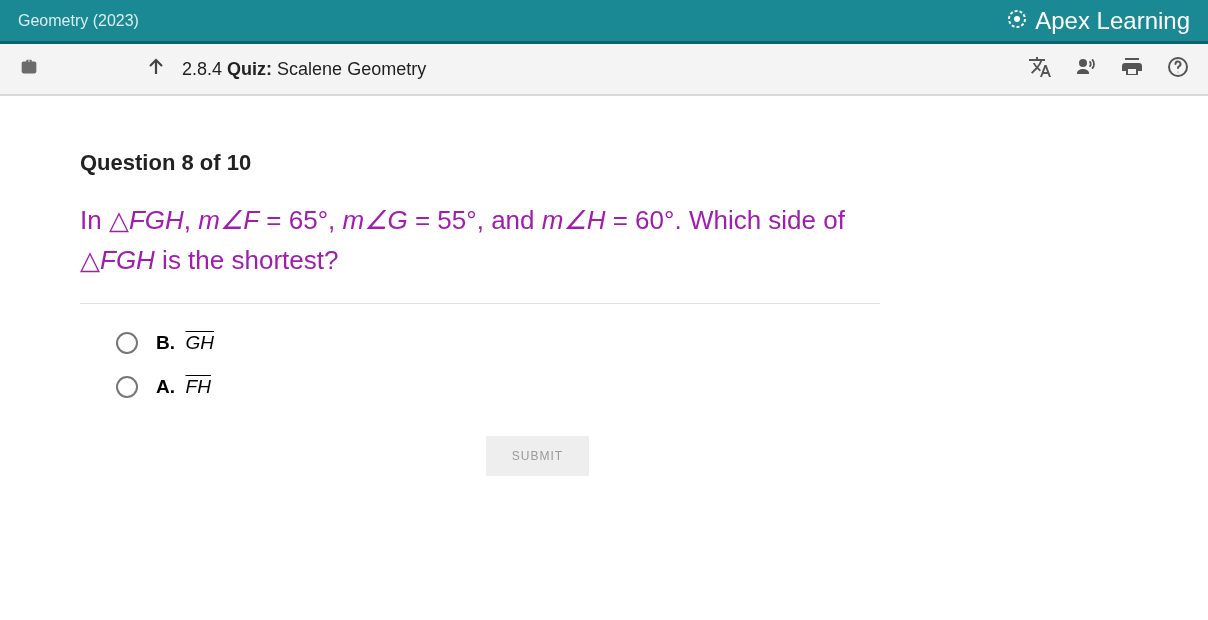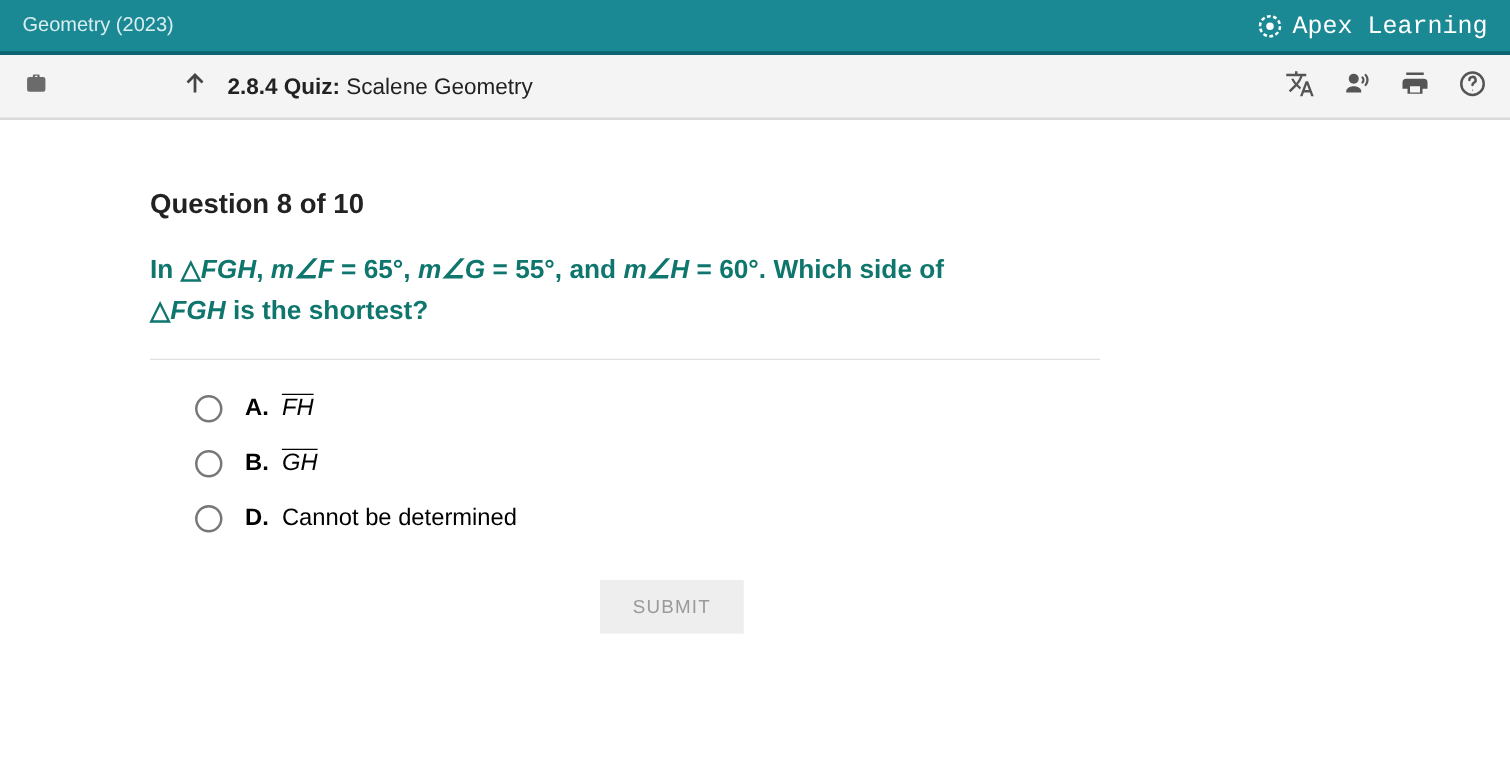--- a/index.html
+++ b/index.html
@@ -15,64 +15,62 @@
       color: #fff;
       border-bottom: 3px solid #0d6470;
     }
     .top-bar .course-title {
       font-size: 16px;
       font-weight: 400;
       color: #d9eef1;
     }
     .top-bar .brand {
       display: flex;
-      align-items: flex-end;
+      align-items: flex-start;
       gap: 6px;
-      font-size: 20px;
+      font-size: 24px;
       font-weight: 500;
-      font-family: Liberation Mono, monospace;
     }
     .brand-icon { width: 24px; height: 24px; display:inline-block; }
     
     .sub-bar {
       background: #f4f4f4;
       height: 52px;
       display: flex;
       align-items: center;
       justify-content: space-between;
       border-bottom: 2px solid #d9d9d9;
       padding: 0 18px;
     }
     .sub-left { display: flex; align-items: center; gap: 14px; }
     .briefcase-icon { width: 22px; height: 22px; color: #666; }
     .back-arrow { width: 24px; height: 24px; color: #444; margin-left: 90px; }
     .quiz-label { font-size: 18px; color: #222; }
-    .quiz-label .num { font-weight: 700; }
+    .quiz-label .num { font-weight: 400; }
     .quiz-label .q { font-weight: 800; }
     .quiz-label .topic { font-weight: 400; }
     
     .sub-right { display: flex; align-items: center; gap: 22px; color: #555; }
     .sub-right svg { width: 24px; height: 24px; }
     
     .content {
-      padding: 54px 0 0 120px;
+      padding: 54px 0 0 80px;
       width: 880px;
     }
     .question-num {
       font-size: 22px;
       font-weight: 800;
       color: #222;
       margin-bottom: 24px;
     }
     .question-text {
-      font-size: 21px;
-      color: #0f766e;
+      font-size: 26px;
+      color: #a21caf;
       line-height: 1.55;
       margin-bottom: 22px;
-      font-weight: bold;
     }
     .tri { font-family: Arial, sans-serif; }
     .ital { font-style: italic; }
     .divider {
       border: 0;
       border-top: 1px solid #e0e0e0;
       margin-bottom: 28px;
     }
     .answers { padding-left: 36px; }
     .answer-row {
@@ -90,21 +88,21 @@
       flex-shrink: 0;
     }
     .answer-label .letter { font-weight: 800; }
     .overline { text-decoration-line: overline; font-style: italic; }
     .submit-wrap { display: flex; justify-content: center; width: 715px; margin-top: 38px; margin-left:180px;}
     .submit-btn {
       background: #eeeeee;
       color: #9a9a9a;
       border: none;
       padding: 13px 26px;
-      font-size: 15px;
+      font-size: 12px;
       letter-spacing: 1px;
       font-weight: 500;
       cursor: pointer;
     }
   </style>
 </head>
 <body>
 
 <div class="top-bar">
   <div class="course-title">Geometry (2023)</div>
@@ -168,27 +166,23 @@
 
 <div class="content">
   <div class="question-num">Question 8 of 10</div>
   <div class="question-text">
     <span>In </span><span class="tri">△</span><span class="ital">FGH</span><span>, </span><span class="ital">m∠</span><span class="ital">F</span><span> = 65°, </span><span class="ital">m∠</span><span class="ital">G</span><span> = 55°, and </span><span class="ital">m∠</span><span class="ital">H</span><span> = 60°. Which side of </span><br><span class="tri">△</span><span class="ital">FGH</span><span> is the shortest?</span>
   </div>
   <hr class="divider">
   <div class="answers">
     <div class="answer-row">
       <div class="radio"></div>
-      <div class="answer-label"><span class="letter">A.</span> &nbsp;<span class="overline">FH</span></div>
-    </div>
-    <div class="answer-row">
-      <div class="radio"></div>
       <div class="answer-label"><span class="letter">B.</span> &nbsp;<span class="overline">GH</span></div>
     </div>
     <div class="answer-row">
       <div class="radio"></div>
-      <div class="answer-label"><span class="letter">D.</span> &nbsp;<span>Cannot be determined</span></div>
+      <div class="answer-label"><span class="letter">A.</span> &nbsp;<span class="overline">FH</span></div>
     </div>
   </div>
 </div>
 <div class="submit-wrap">
   <button class="submit-btn">SUBMIT</button>
 </div>
 
 </body></html>

